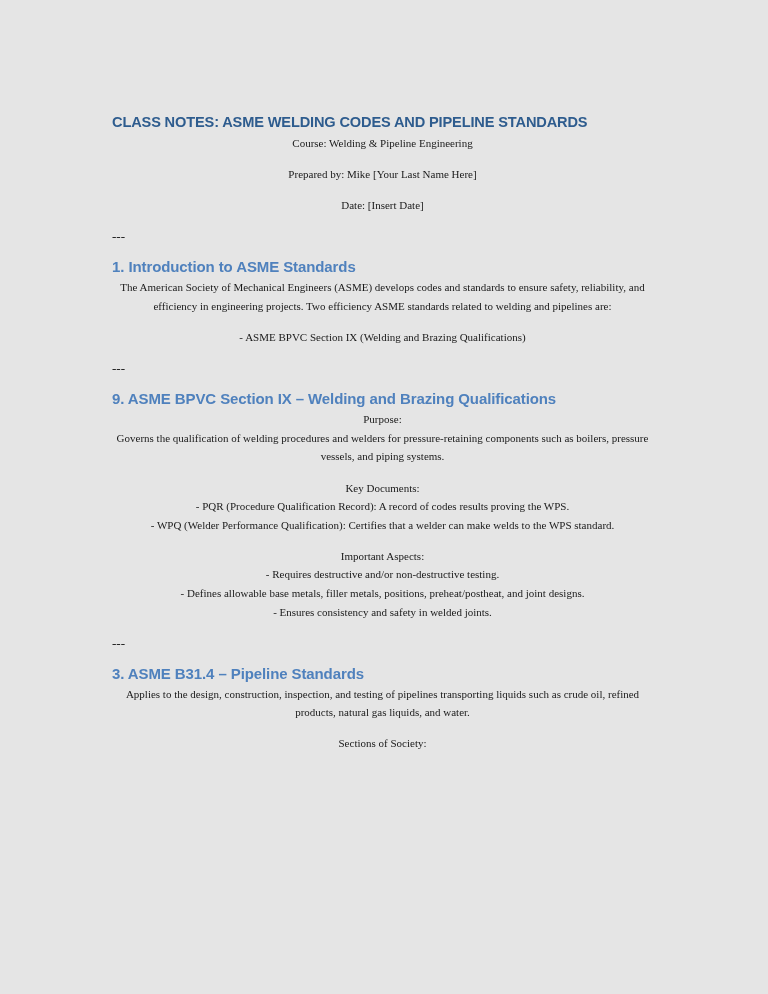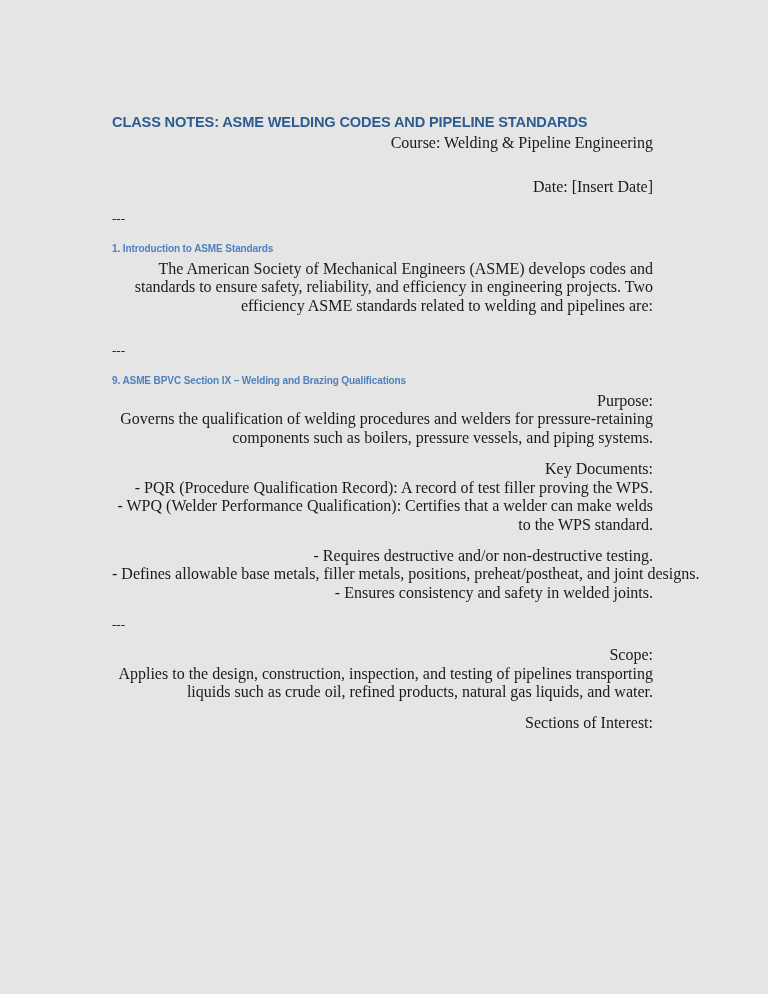--- a/index.html
+++ b/index.html
@@ -30,36 +30,36 @@
     letter-spacing: -0.15px;
     color: #2E5C8E;
     line-height: 19px;
     margin: 0 0 2px 0;
     white-space: nowrap;
   }
 
   .section-heading {
     font-family: "Liberation Sans", sans-serif;
     font-weight: bold;
-    font-size: 10px;
+    font-size: 15px;
     letter-spacing: -0.1px;
     color: #4F81BD;
     line-height: 18px;
     margin: 0 0 2px 0;
     white-space: nowrap;
   }
 
   .para {
     font-family: "Liberation Serif", serif;
-    font-size: 16px;
+    font-size: 11px;
     color: #1a1a1a;
     line-height: 18.6px;
     margin: 0;
     max-width: 541px;
-    text-align: right;
+    text-align: center;
   }
 
   
   .block-gap-meta { height: 12.5px; }
   .block-gap-para { height: 12.5px; }
   .block-gap-rule-top { height: 12.5px; }
   .block-gap-rule-bottom { height: 12.5px; }
 
   .rule {
     font-family: "Liberation Serif", serif;
@@ -76,68 +76,71 @@
 <body>
 
 <div class="page">
 
   <h1 class="doc-title">CLASS NOTES: ASME WELDING CODES AND PIPELINE STANDARDS</h1>
 
   <p class="para nowrap-line">Course: Welding &amp; Pipeline Engineering</p>
 
   <div class="block-gap-meta"></div>
 
+  <p class="para nowrap-line">Prepared by: Mike [Your Last Name Here]</p>
 
   <div class="block-gap-meta"></div>
 
   <p class="para nowrap-line">Date: [Insert Date]</p>
 
   <div class="block-gap-meta"></div>
 
   <p class="rule">---</p>
 
   <div class="block-gap-rule-bottom"></div>
 
   <h2 class="section-heading">1. Introduction to ASME Standards</h2>
 
   <p class="para">The American Society of Mechanical Engineers (ASME) develops codes and standards to ensure safety, reliability, and efficiency in engineering projects. Two efficiency ASME standards related to welding and pipelines are:</p>
 
   <div class="block-gap-para"></div>
 
+  <p class="para nowrap-line">- ASME BPVC Section IX (Welding and Brazing Qualifications)</p>
 
   <div class="block-gap-rule-top"></div>
 
   <p class="rule">---</p>
 
   <div class="block-gap-rule-bottom"></div>
 
   <h2 class="section-heading">9. ASME BPVC Section IX – Welding and Brazing Qualifications</h2>
 
   <p class="para nowrap-line">Purpose:</p>
   <p class="para">Governs the qualification of welding procedures and welders for pressure-retaining components such as boilers, pressure vessels, and piping systems.</p>
 
   <div class="block-gap-para"></div>
 
   <p class="para nowrap-line">Key Documents:</p>
-  <p class="para nowrap-line">- PQR (Procedure Qualification Record): A record of test filler proving the WPS.</p>
+  <p class="para nowrap-line">- PQR (Procedure Qualification Record): A record of codes results proving the WPS.</p>
   <p class="para">- WPQ (Welder Performance Qualification): Certifies that a welder can make welds to the WPS standard.</p>
 
   <div class="block-gap-para"></div>
 
+  <p class="para nowrap-line">Important Aspects:</p>
   <p class="para nowrap-line">- Requires destructive and/or non-destructive testing.</p>
   <p class="para nowrap-line">- Defines allowable base metals, filler metals, positions, preheat/postheat, and joint designs.</p>
   <p class="para nowrap-line">- Ensures consistency and safety in welded joints.</p>
 
   <div class="block-gap-rule-top"></div>
 
   <p class="rule">---</p>
 
   <div class="block-gap-rule-bottom"></div>
 
+  <h2 class="section-heading">3. ASME B31.4 – Pipeline Standards</h2>
 
-  <p class="para nowrap-line">Scope:</p>
   <p class="para">Applies to the design, construction, inspection, and testing of pipelines transporting liquids such as crude oil, refined products, natural gas liquids, and water.</p>
 
   <div class="block-gap-para"></div>
 
-  <p class="para nowrap-line">Sections of Interest:</p>
+  <p class="para nowrap-line">Sections of Society:</p>
 
 </div>
 
 </body></html>

